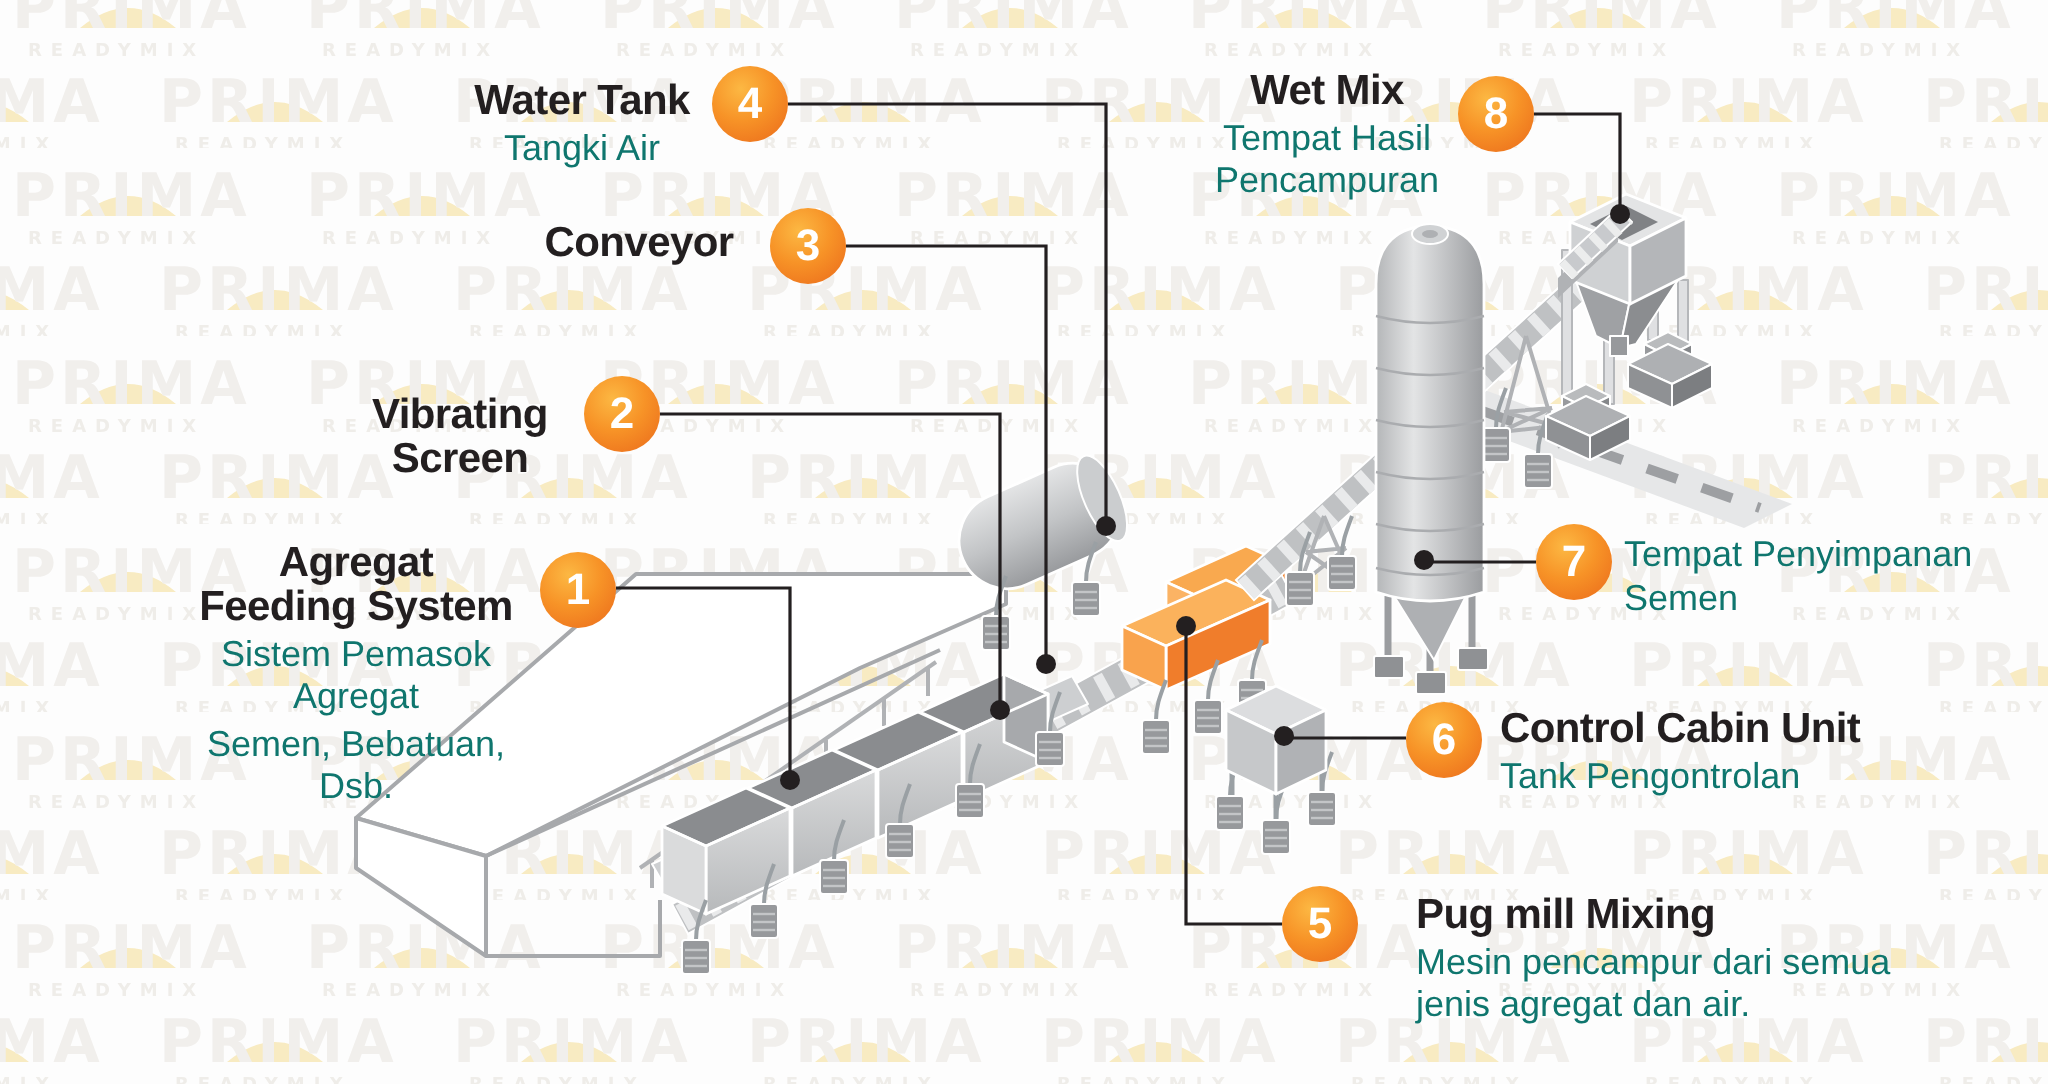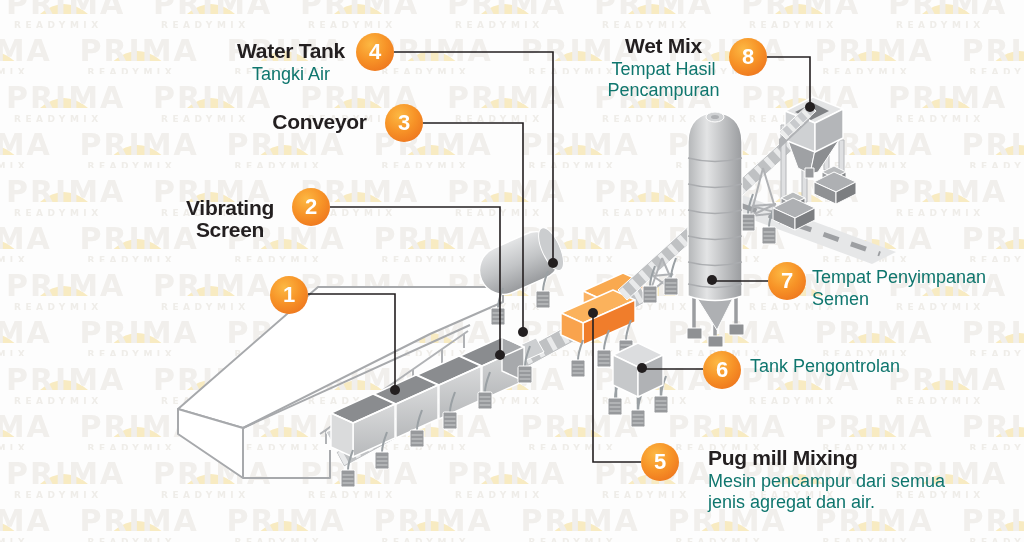--- a/index.html
+++ b/index.html
@@ -246,20 +246,26 @@
         <circle cx="500" cy="355" r="5"></circle>
       <circle cx="523" cy="332" r="5"></circle>
         <circle cx="553" cy="263" r="5"></circle>
       <circle cx="593" cy="313" r="5"></circle>
         <circle cx="642" cy="368" r="5"></circle>
       <circle cx="712" cy="280" r="5"></circle>
         <circle cx="810" cy="107" r="5"></circle>
     </g>
   </svg>
 
+  <div class="lbl ta-c" style="left:88px;top:271px;width:180px;">
+    <div class="t">Agregat</div>
+    <div class="t">Feeding System</div>
+    <div class="s">Sistem Pemasok Agregat</div>
+    <div class="s">Semen, Bebatuan, Dsb.</div>
+  </div>
   <div class="badge" style="left:270px;top:276px;">1</div>
 
   <div class="lbl ta-r" style="left:175px;top:185px;width:110px;margin-top:12px;">
     <div class="t">Vibrating</div>
     <div class="t">Screen</div>
   </div>
   <div class="badge" style="left:292px;top:188px;">2</div>
 
   <div class="lbl ta-r" style="left:262px;top:111px;width:115px;">
     <div class="t">Conveyor</div>
@@ -273,20 +279,21 @@
   <div class="badge" style="left:356px;top:33px;">4</div>
 
   <div class="lbl ta-l" style="left:708px;top:447px;width:240px;">
     <div class="t">Pug mill Mixing</div>
     <div class="s">Mesin pencampur dari semua</div>
     <div class="s" style="margin-top:0">jenis agregat dan air.</div>
   </div>
   <div class="badge" style="left:641px;top:443px;">5</div>
 
   <div class="lbl ta-l" style="left:750px;top:354px;width:220px;">
+    <div class="t">Control Cabin Unit</div>
     <div class="s">Tank Pengontrolan</div>
   </div>
   <div class="badge" style="left:703px;top:351px;">6</div>
 
   <div class="lbl ta-l" style="left:812px;top:265px;width:200px;">
     <div class="s">Tempat Penyimpanan</div>
     <div class="s" style="margin-top:0">Semen</div>
   </div>
   <div class="badge" style="left:768px;top:262px;">7</div>
 

